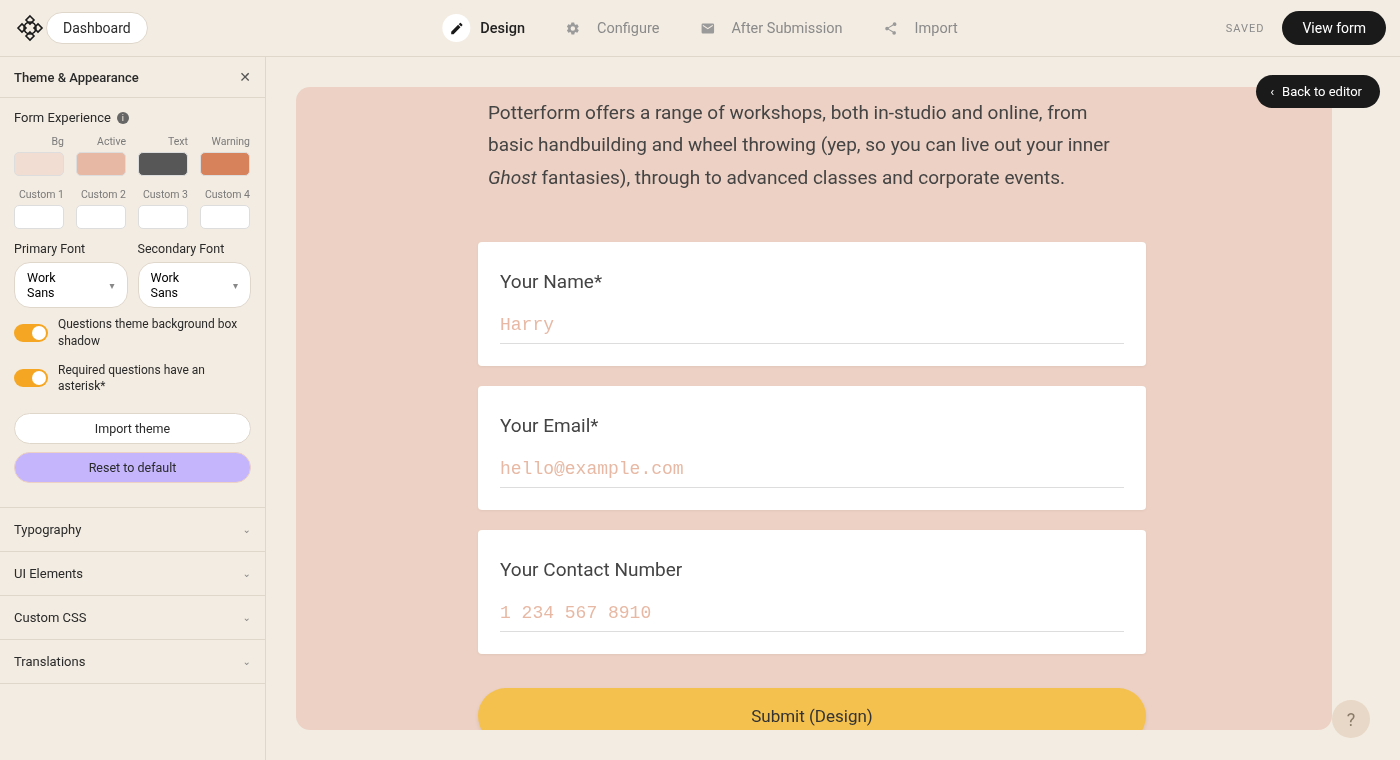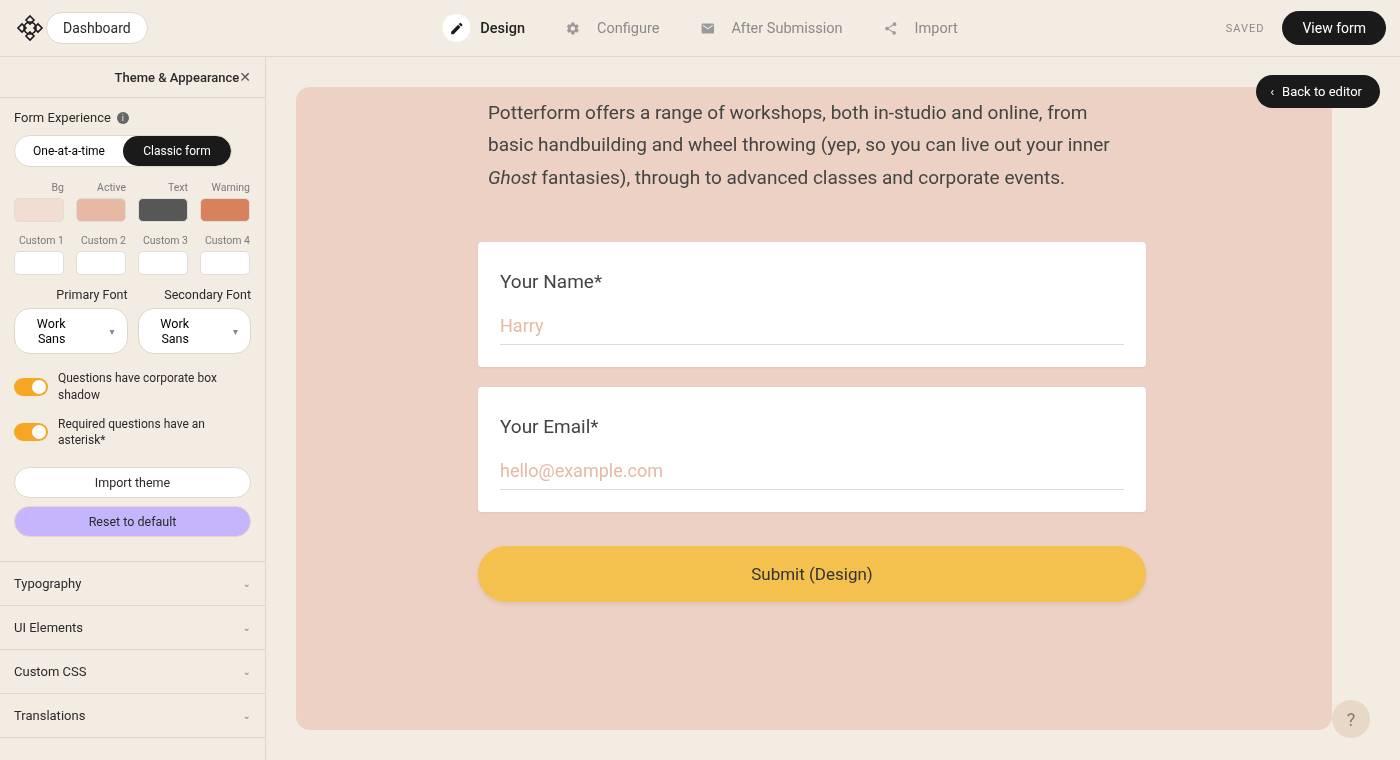--- a/index.html
+++ b/index.html
@@ -17,38 +17,38 @@
   .nav-item.active .nav-icon { background: #fff; }
   .topbar-right { margin-left: auto; display: flex; align-items: center; gap: 18px; }
   .saved-text { font-size: 11px; letter-spacing: 1px; color: #8a8a8a; }
   .view-form-btn { background: #1a1a1a; color: #fff; border: none; border-radius: 20px; padding: 9px 20px; font-size: 14px; cursor: pointer; }
   
   
   .main { flex: 1; display: flex; overflow: hidden; position: relative; }
   
   
   .sidebar { width: 266px; background: #f3ece2; border-right: 1px solid #e0d7cb; overflow-y: auto; display: flex; flex-direction: column; }
-  .sidebar-header { display: flex; justify-content: flex-end; align-items: center; padding: 12px 14px; border-bottom: 1px solid #e0d7cb; }
+  .sidebar-header { display: flex; justify-content: space-between; align-items: center; padding: 12px 14px; border-bottom: 1px solid #e0d7cb; }
   .sidebar-title { font-size: 13px; font-weight: 500; color: #2a2a2a; }
   .close-x { cursor: pointer; color: #555; font-size: 14px; }
   
   .section-body { padding: 12px 14px 16px; }
   .row-label { display: flex; align-items: center; gap: 6px; font-size: 13px; color: #2a2a2a; margin-bottom: 10px; }
   .info-dot { width: 12px; height: 12px; border-radius: 50%; background: #666; color: #f3ece2; font-size: 9px; display: inline-flex; align-items: center; justify-content: center; }
   
   .seg-toggle { display: flex; background: #fff; border: 1px solid #e0d7cb; border-radius: 20px; overflow: hidden; width: 218px; margin-bottom: 14px; }
   .seg-item { flex: 1; text-align: center; padding: 8px 10px; font-size: 12px; cursor: pointer; }
   .seg-item.active { background: #1a1a1a; color: #fff; border-radius: 18px; }
   
   .swatch-row { display: flex; gap: 12px; margin-bottom: 12px; }
   .swatch-col { display: flex; flex-direction: column; gap: 4px; text-align: right; }
   .swatch-label { font-size: 10.5px; color: #7a7a7a; }
   .swatch { width: 50px; height: 24px; border-radius: 5px; border: 1px solid #ddd; cursor: pointer; }
   
-  .font-row { display: flex; gap: 10px; margin-bottom: 16px; text-align: right; }
+  .font-row { display: flex; gap: 10px; margin-bottom: 8px; }
   .font-col { flex: 1; display: flex; flex-direction: column; gap: 6px; }
   .font-label { font-size: 12.5px; color: #2a2a2a; }
   .select-pill { background: #fff; border: 1px solid #e0d7cb; border-radius: 16px; padding: 7px 12px; font-size: 12.5px; display: flex; justify-content: space-between; align-items: center; cursor: pointer; gap: 44px; }
   .chev { font-size: 10px; color: #888; }
   
   .toggle-row { display: flex; align-items: center; gap: 10px; margin-bottom: 12px; }
   .toggle { width: 34px; height: 18px; background: #f5a623; border-radius: 10px; position: relative; cursor: pointer; flex-shrink: 0; }
   .toggle::after { content: ""; position: absolute; right: 2px; top: 2px; width: 14px; height: 14px; background: #fff; border-radius: 50%; }
   .toggle-text { font-size: 12px; color: #2a2a2a; line-height: 1.4; }
   
@@ -61,21 +61,21 @@
   
   .canvas-wrap { flex: 1; position: relative; overflow: hidden; padding: 30px 68px 30px 30px; }
   .back-pill { position: absolute; top: 18px; right: 20px; background: #1a1a1a; color: #fff; border-radius: 20px; padding: 9px 18px 9px 14px; font-size: 13px; display: flex; align-items: center; gap: 8px; cursor: pointer; z-index: 5; }
   .form-canvas { background: #ecd1c4; border-radius: 14px; padding: 0 4px 42px 0; height: 100%; overflow: hidden; position: relative; }
   .inner-scroll { padding: 10px 0 0 0; }
   .intro-text { max-width: 660px; margin: 0 auto 48px; font-size: 19px; line-height: 1.7; color: #444; padding: 0 6px; }
   .intro-text em { font-style: italic; }
   
   .question-card { max-width: 668px; margin: 0 auto 20px; background: #fff; border-radius: 4px; padding: 28px 22px 22px; box-shadow: 0 1px 3px rgba(0,0,0,0.05); }
   .q-label { font-size: 19px; color: #444; margin-bottom: 14px; }
-  .q-input { width: 100%; border: none; border-bottom: 1px solid #ddd; padding: 8px 0; font-size: 18px; outline: none; background: transparent; }
+  .q-input { width: 100%; border: none; border-bottom: 1px solid #ddd; padding: 8px 0; font-size: 18px; outline: none; background: transparent; font-family: Liberation Mono, monospace; }
   .q-input::placeholder { color: #e7b9a4; }
   
   .submit-btn { display: block; max-width: 668px; width: calc(100% - 0px); margin: 34px auto 0; background: #f4c14e; border: none; border-radius: 28px; padding: 18px; font-size: 17px; color: #333; cursor: pointer; text-align: center; box-shadow: 0 2px 4px rgba(0,0,0,0.08); }
   
   .help-fab { position: absolute; bottom: 22px; right: 30px; width: 38px; height: 38px; border-radius: 50%; background: #e8d8c7; display: flex; align-items: center; justify-content: center; cursor: pointer; color: #8a7a68; font-size: 18px; z-index: 10; }
 </style>
 </head>
 <body>
 
 <div class="topbar">
@@ -138,24 +138,20 @@
   <div class="sidebar">
     <div class="sidebar-header">
       <span class="sidebar-title">Theme &amp; Appearance</span>
       <span class="close-x">✕</span>
     </div>
     <div class="section-body">
       <div class="row-label">
         <span>Form Experience</span>
         <span class="info-dot">i</span>
       </div>
-      <div class="seg-toggle">
-        <div class="seg-item">One-at-a-time</div>
-        <div class="seg-item active">Classic form</div>
-      </div>
 
       <div class="swatch-row">
         <div class="swatch-col">
           <span class="swatch-label">Bg</span>
           <div class="swatch" style="background:#f2ddd3"></div>
         </div>
         <div class="swatch-col">
           <span class="swatch-label">Active</span>
           <div class="swatch" style="background:#e7b9a4"></div>
         </div>
@@ -199,21 +195,21 @@
           <span class="font-label">Secondary Font</span>
           <div class="select-pill">
             <span>Work Sans</span>
             <span class="chev">▾</span>
           </div>
         </div>
       </div>
 
       <div class="toggle-row">
         <div class="toggle"></div>
-        <span class="toggle-text">Questions have corporate box shadow</span>
+        <span class="toggle-text">Questions theme background box shadow</span>
       </div>
       <div class="toggle-row" style="margin-bottom:18px;">
         <div class="toggle"></div>
         <span class="toggle-text">Required questions have an asterisk*</span>
       </div>
 
       <button class="side-btn">Import theme</button>
       <button class="side-btn reset">Reset to default</button>
     </div>
 
@@ -247,20 +243,24 @@
         </p>
 
         <div class="question-card">
           <div class="q-label">Your Name*</div>
           <input class="q-input" placeholder="Harry" style="">
         </div>
         <div class="question-card">
           <div class="q-label">Your Email*</div>
           <input class="q-input" placeholder="hello@example.com" style="">
         </div>
+        <div class="question-card">
+          <div class="q-label">Your Contact Number</div>
+          <input class="q-input" placeholder="1 234 567 8910" style="">
+        </div>
 
         <button class="submit-btn">Submit (Design)</button>
       </div>
     </div>
     <div class="help-fab">
       <span>?</span>
     </div>
   </div>
 </div>
 

